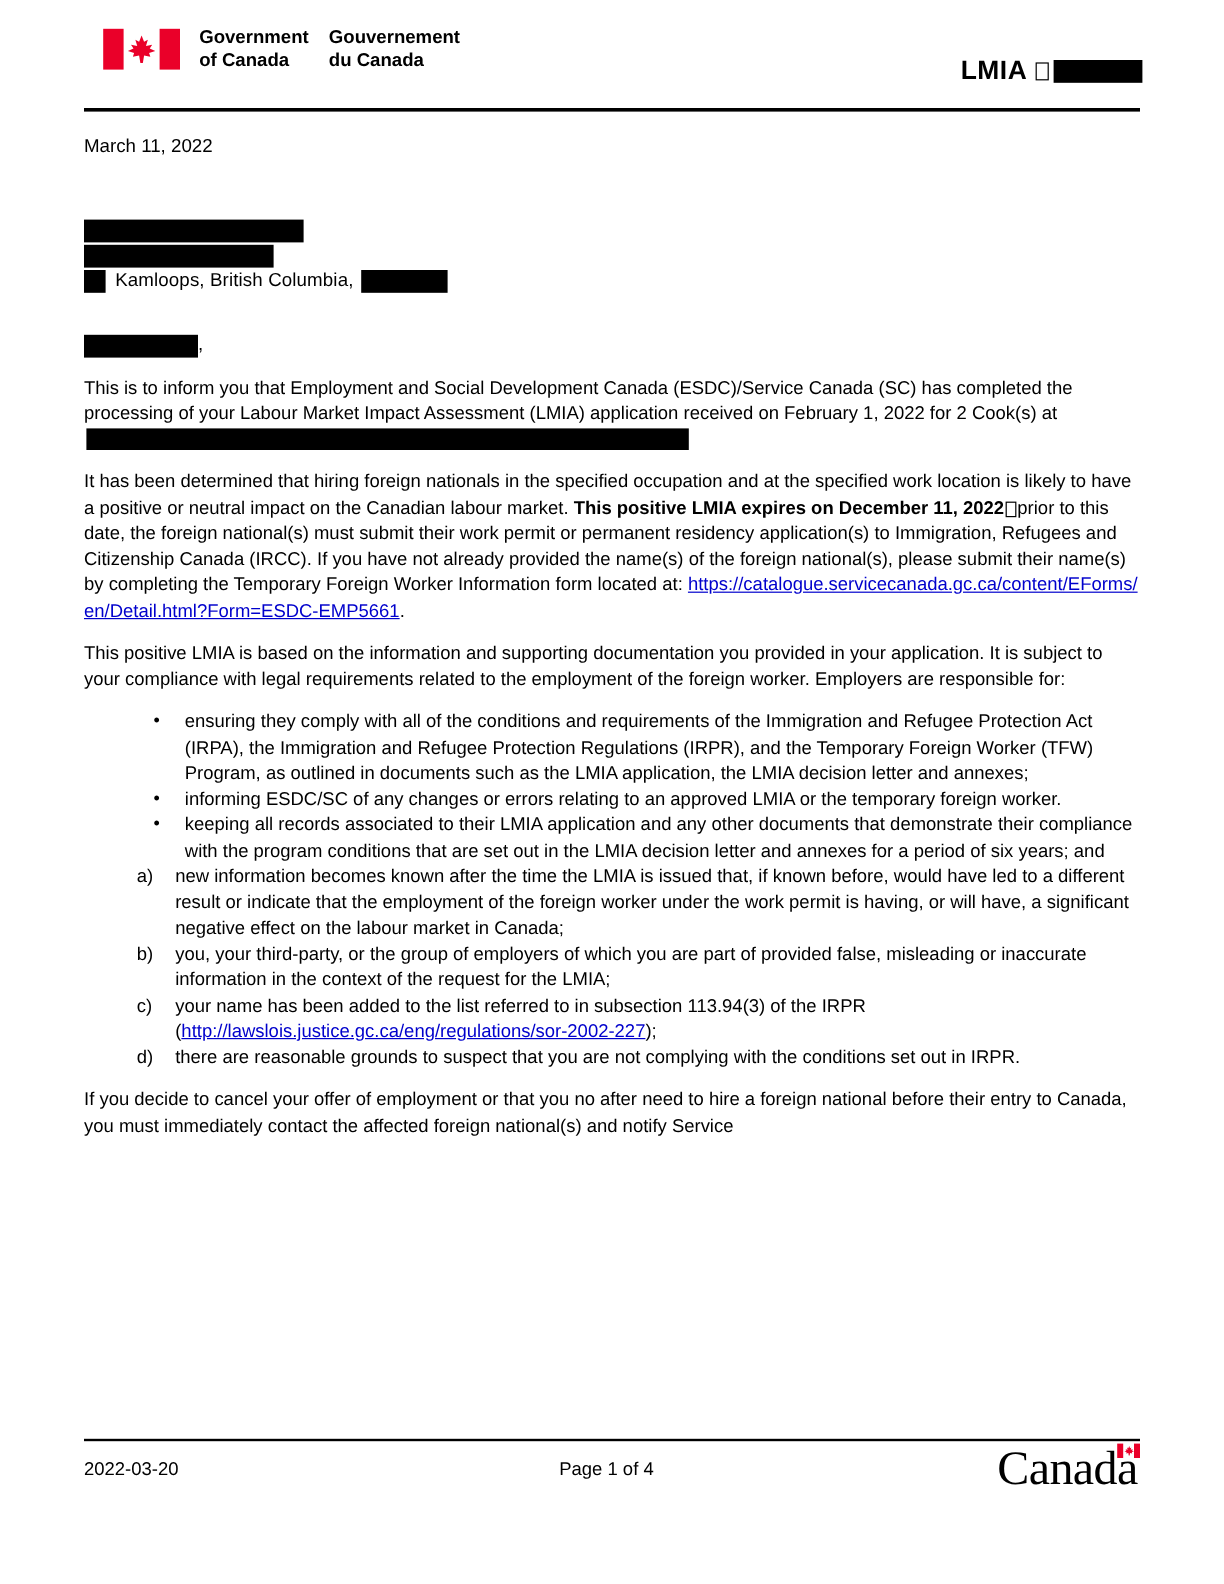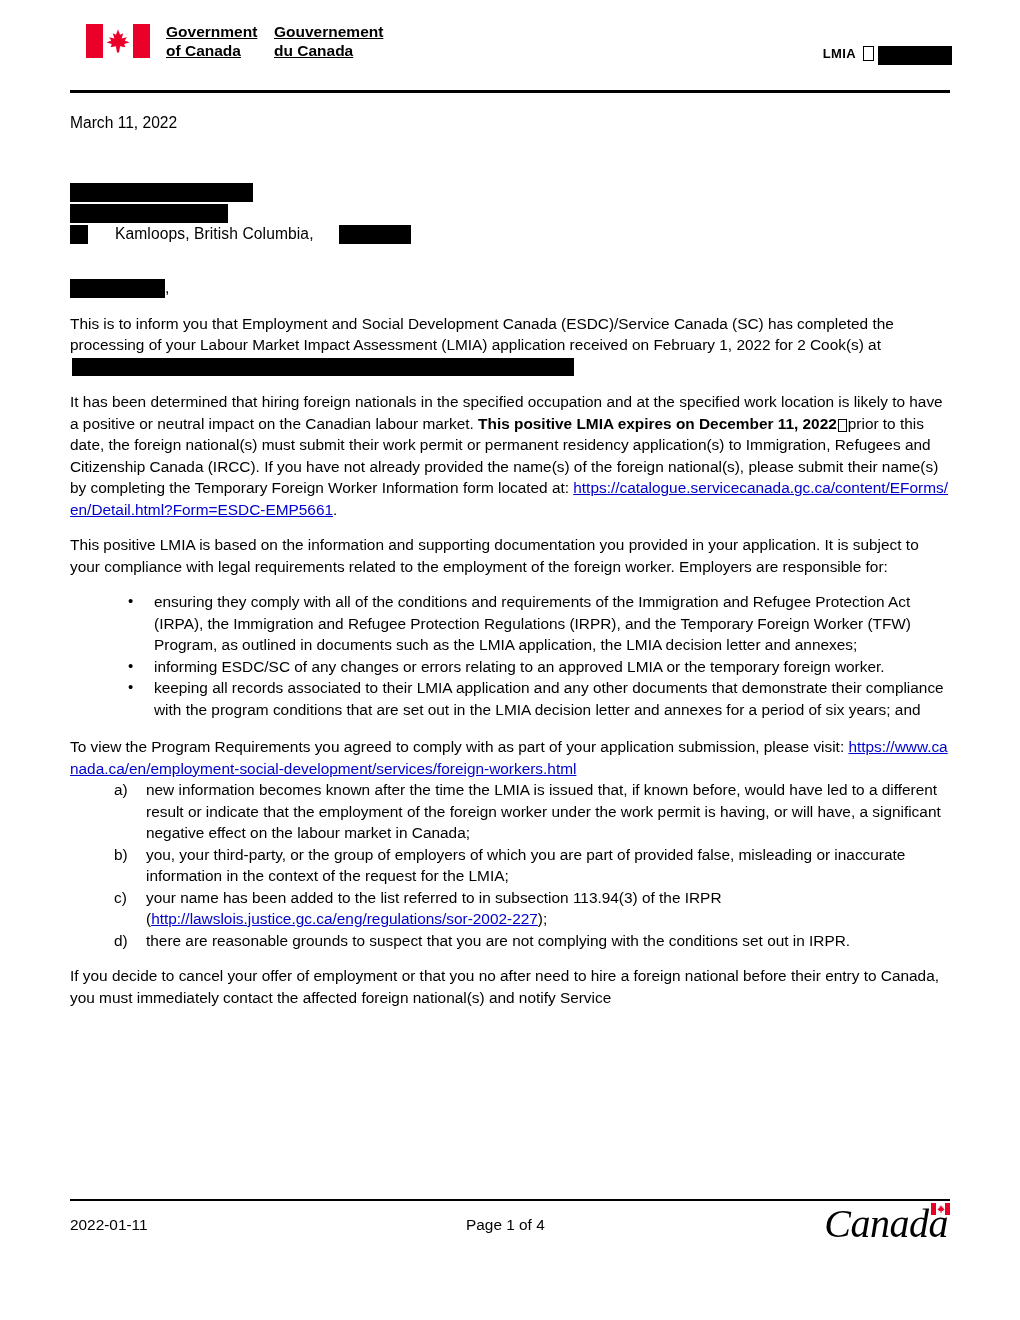--- a/index.html
+++ b/index.html
@@ -59,33 +59,33 @@
     transform: translate(-50%, -50%);
     width: 26px; height: 26px;
   }
   .goc-text {
     display: flex;
     align-items: flex-start;
     font-weight: bold;
     font-size: 15.5px;
     line-height: 19px;
     letter-spacing: 0px;
-    text-decoration: underline;
   }
   .goc-en { width: 108px; }
   .goc-fr { width: 140px; }
 
   .lmia-label {
     position: absolute;
     right: 68px;
     top: 46px;
-    font-size: 13px;
+    font-size: 22px;
     font-weight: bold;
     letter-spacing: 0.4px;
     display: flex;
+    align-items: center;
     white-space: nowrap;
   }
   .missing-glyph {
     display: inline-block;
     width: 11px;
     height: 15px;
     border: 1.4px solid #000;
     box-sizing: border-box;
     margin: 0 4px 0 7px;
     vertical-align: middle;
@@ -130,21 +130,20 @@
   }
   .addr {
     margin-top: 48px;
     position: relative;
     height: 74px;
   }
   .addr-line {
     height: 21px;
     display: flex;
     align-items: center;
-    gap: 19px;
   }
   .addr-line .city {
     margin-left: 8px;
     font-size: 15.6px;
     letter-spacing: 0.1px;
   }
   .salutation {
     margin-top: 22px;
     height: 21px;
     display: flex;
@@ -219,21 +218,20 @@
   }
   .canada-wordmark {
     position: absolute;
     right: 0; top: -6px;
     font-family: "Liberation Serif", serif;
     font-size: 40px;
     line-height: 44px;
     letter-spacing: -0.5px;
     font-weight: normal;
     color: #000000;
-    font-style: italic;
   }
   .canada-wordmark .cw-flag {
     display: inline-block;
     position: relative;
     width: 19px;
     height: 12px;
     background: #ffffff;
     margin-left: -17px;
     top: -22px;
   }
@@ -320,38 +318,35 @@
     </p>
 
     <p class="para">This positive LMIA is based on the information and supporting documentation you provided in your application. It is subject to your compliance with legal requirements related to the employment of the foreign worker. Employers are responsible for:</p>
 
     <ul class="bullets">
       <li>ensuring they comply with all of the conditions and requirements of the Immigration and Refugee Protection Act (IRPA), the Immigration and Refugee Protection Regulations (IRPR), and the Temporary Foreign Worker (TFW) Program, as outlined in documents such as the LMIA application, the LMIA decision letter and annexes;</li>
       <li>informing ESDC/SC of any changes or errors relating to an approved LMIA or the temporary foreign worker.</li>
       <li>keeping all records associated to their LMIA application and any other documents that demonstrate their compliance with the program conditions that are set out in the LMIA decision letter and annexes for a period of six years; and</li>
     </ul>
 
-    <p class="para tight">
-      <span>To view the Program Requirements you agreed to comply with as part of your application submission, please visit: </span><a class="link" href="#">https://www.canada.ca/en/employment-social-development/services/foreign-workers.html</a>
-    </p>
 
 
     <ol class="alpha">
       <li><span>new information becomes known after the time the LMIA is issued that, if known before, would have led to a different result or indicate that the employment of the foreign worker under the work permit is having, or will have, a significant negative effect on the labour market in Canada;</span></li>
       <li><span>you, your third-party, or the group of employers of which you are part of provided false, misleading or inaccurate information in the context of the request for the LMIA;</span></li>
       <li><span>your name has been added to the list referred to in subsection 113.94(3) of the IRPR</span><br><span>(</span><a class="link" href="#">http://lawslois.justice.gc.ca/eng/regulations/sor-2002-227</a><span>);</span></li>
       <li><span>there are reasonable grounds to suspect that you are not complying with the conditions set out in IRPR.</span></li>
     </ol>
 
     <p class="para">If you decide to cancel your offer of employment or that you no after need to hire a foreign national before their entry to Canada, you must immediately contact the affected foreign national(s) and notify Service</p>
 
   </div>
 
   <div class="hrule bottom"></div>
   <div class="footer">
-    <div class="footer-date">2022-01-11</div>
+    <div class="footer-date">2022-03-20</div>
     <div class="footer-page">Page 1 of 4</div>
     <div class="canada-wordmark"><span>Canada</span><span class="cw-flag"><span class="b l"></span><span class="b r"></span><svg class="lf" viewBox="0 0 100 100">
             <path fill="#EA0029" d="M50 6 L58 26 L70 20 L64 40 L84 36 L76 48 L94 56 L74 62 L78 74 L58 70 L54 94 L46 94 L42 70 L22 74 L26 62 L6 56 L24 48 L16 36 L36 40 L30 20 L42 26 Z"></path>
           </svg></span></div>
   </div>
 
 </div>
 
 </body></html>

